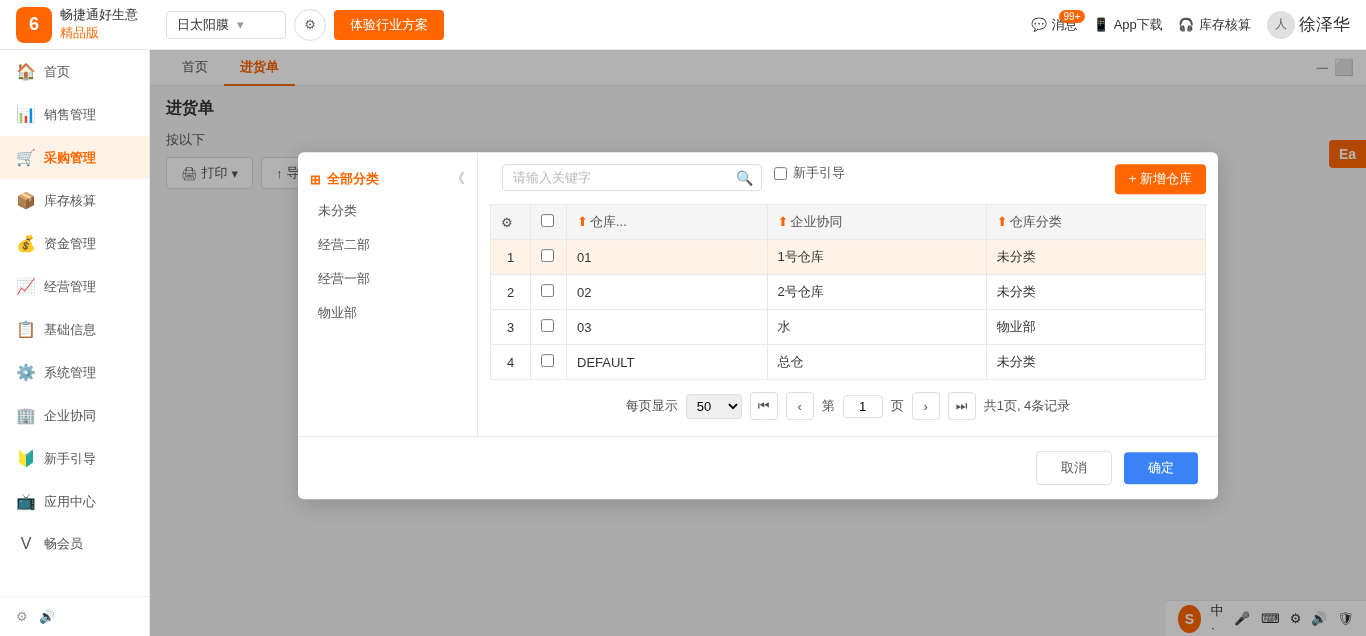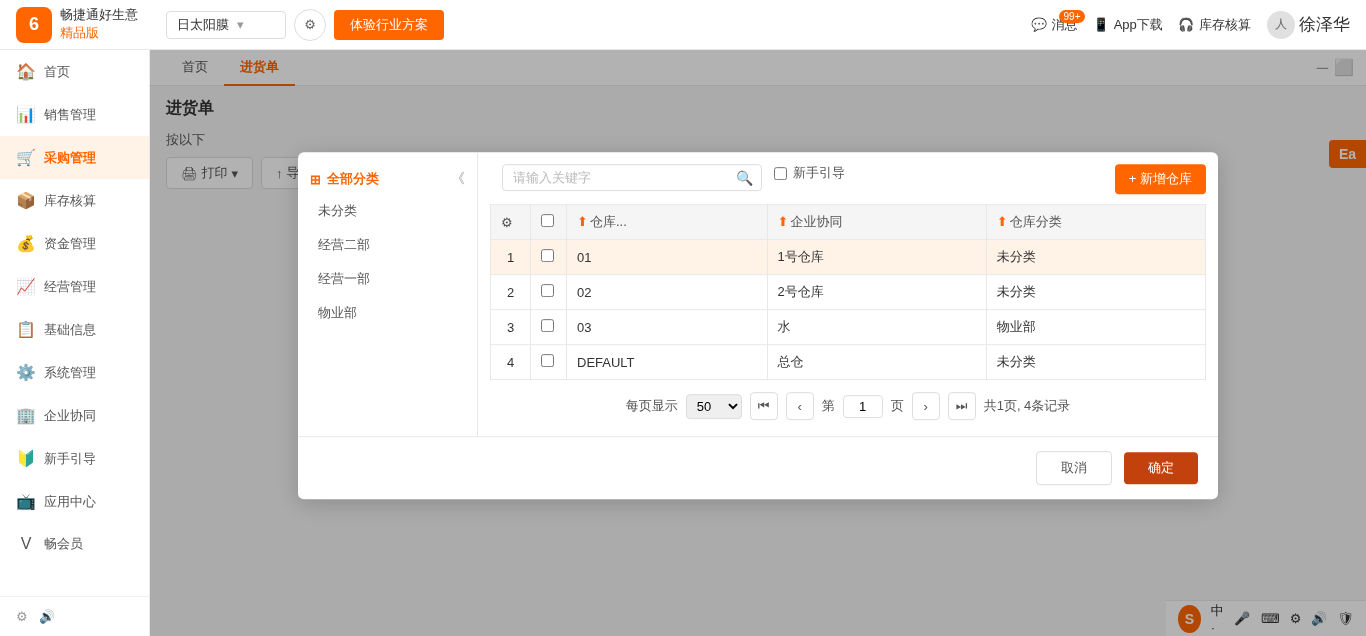--- a/index.html
+++ b/index.html
@@ -301,21 +301,21 @@
       padding: 14px 20px;
       border-top: 1px solid #e8e8e8;
     }
     .cancel-btn {
       background: #fff; color: #555;
       border: 1px solid #ddd; border-radius: 4px;
       padding: 7px 24px; cursor: pointer;
       font-size: 13px;
     }
     .confirm-btn {
-      background: #c2410c; color: #fff;
+      background: #3b82f6; color: #fff;
       border: none; border-radius: 4px;
       padding: 7px 24px; cursor: pointer;
       font-size: 13px;
     }
 
     
     .status-bar {
       position: fixed; bottom: 0; right: 0;
       height: 36px;
       background: #fff;

